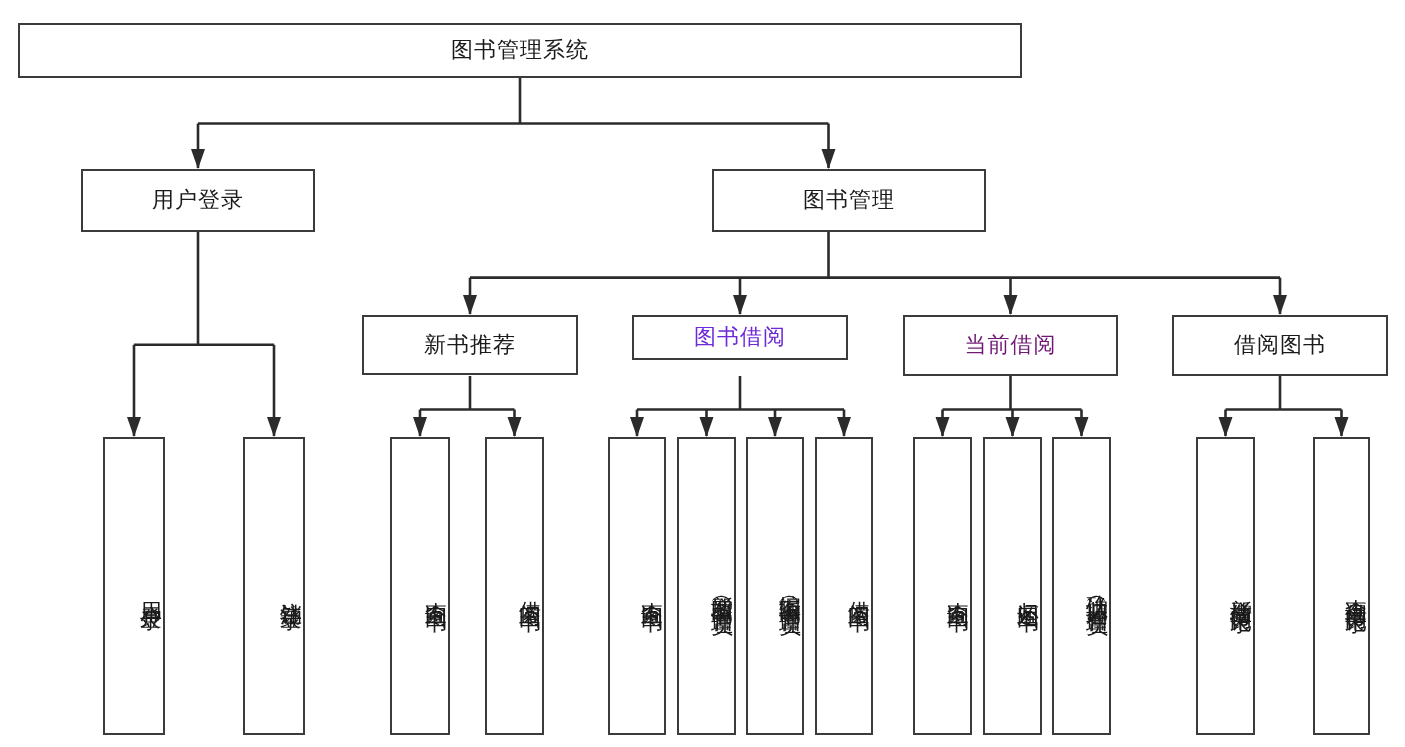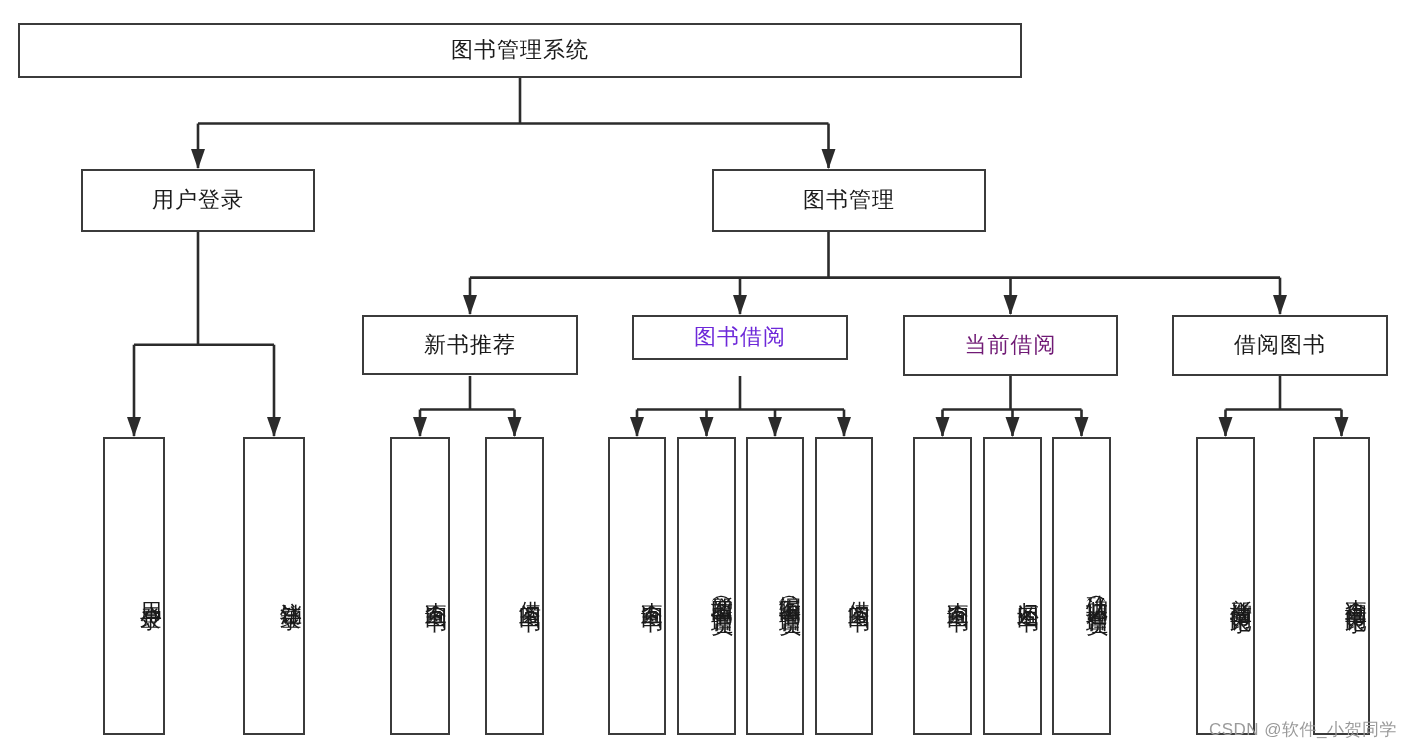--- a/index.html
+++ b/index.html
@@ -178,14 +178,13 @@
       <div class="node vert" style="left: 1052px; top: 437px; width: 59px; height: 298px; border-color: rgb(59, 59, 59); background: rgb(255, 255, 255); color: rgb(26, 26, 26);">
         <span class="vlabel">确认归还（管理员）</span>
       </div>
       <div class="node vert" style="left: 1196px; top: 437px; width: 59px; height: 298px; border-color: rgb(59, 59, 59); background: rgb(255, 255, 255); color: rgb(26, 26, 26);">
         <span class="vlabel">新增借阅记录</span>
       </div>
       <div class="node vert" style="left: 1313px; top: 437px; width: 57px; height: 298px; border-color: rgb(59, 59, 59); background: rgb(255, 255, 255); color: rgb(26, 26, 26);">
         <span class="vlabel">查询借阅记录</span>
       </div>
     </div>
-  <div id="watermark">CSDN @软件_小贺同学</div>
 </div>
 
 </body></html>

